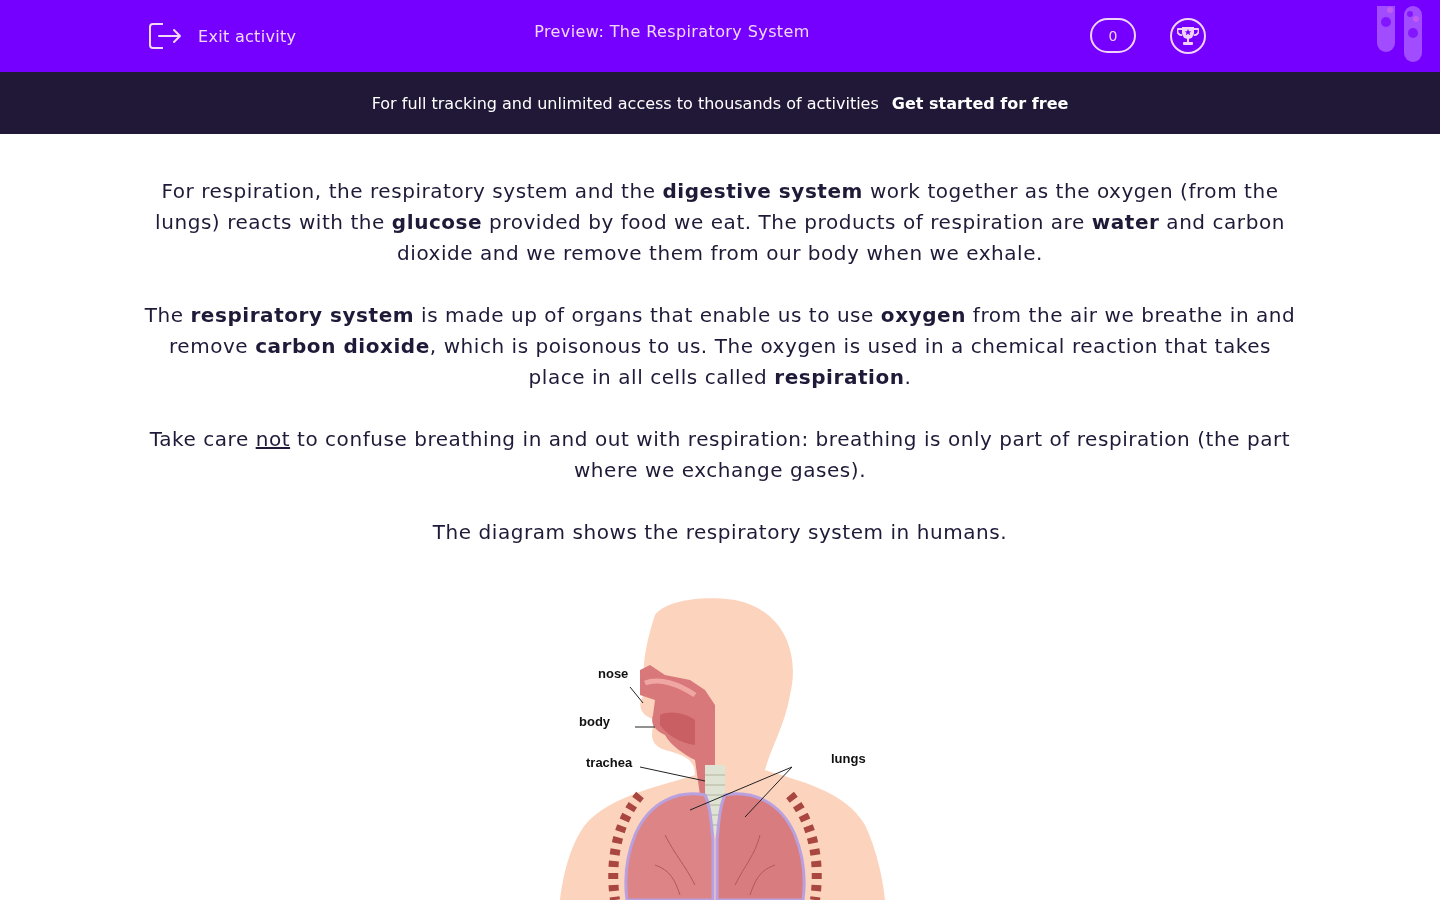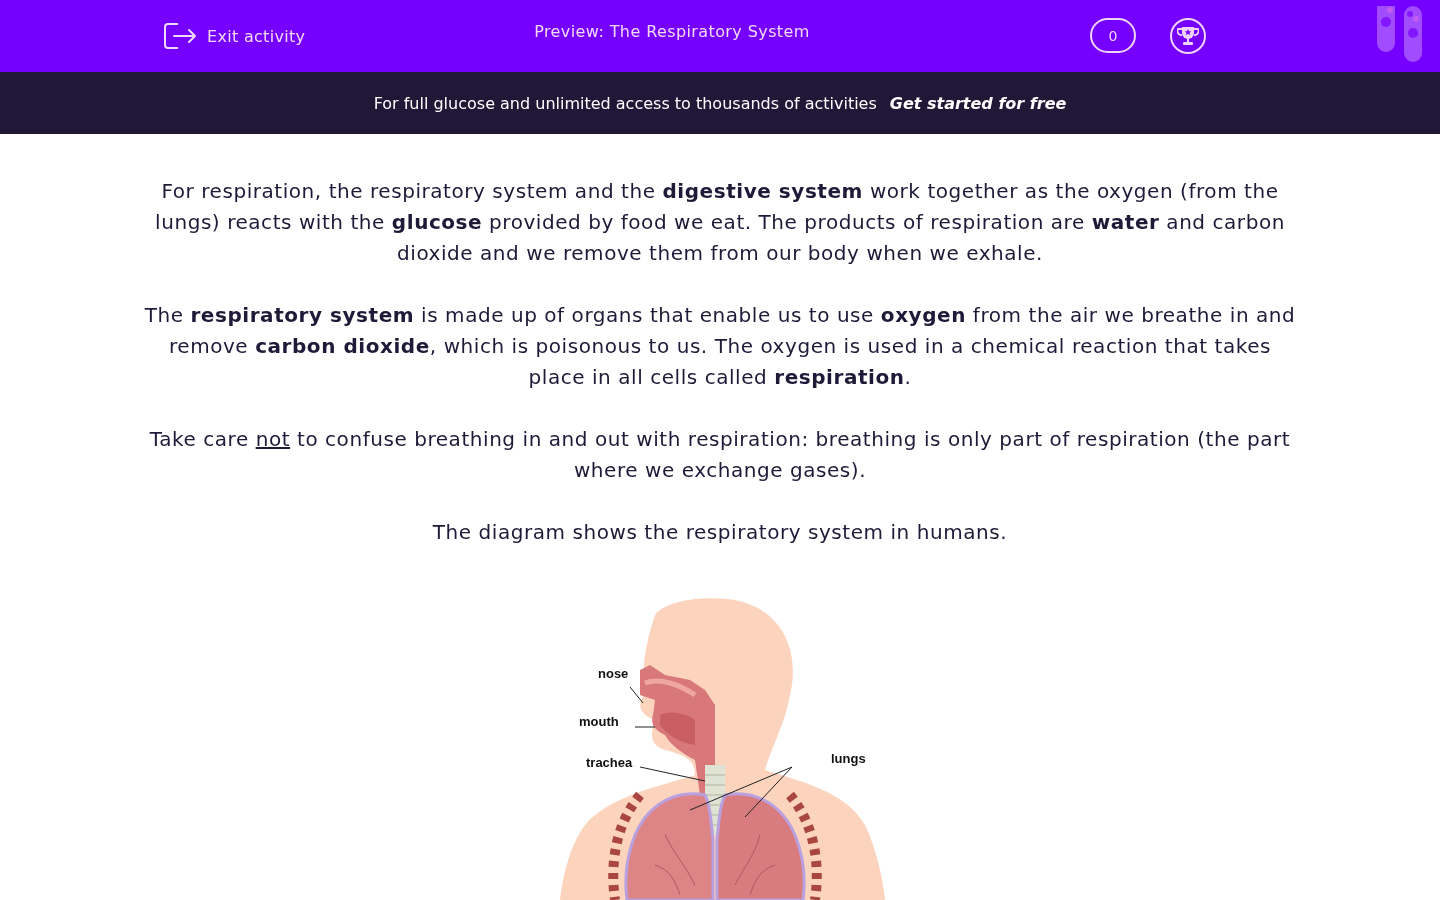--- a/index.html
+++ b/index.html
@@ -4,22 +4,22 @@
 <style>
   * { box-sizing: border-box; margin: 0; padding: 0; }
   html, body { width: 1440px; height: 900px; overflow: hidden; background: #ffffff; }
   body { font-family: "DejaVu Sans", sans-serif; color: #1f1a38; }
 
   .topbar {
     position: absolute; left: 0; top: 0; width: 1440px; height: 72px;
     background: #7600ff;
   }
   .exit-btn {
-    position: absolute; left: 164px; top: 20px; height: 32px;
-    display: flex; align-items: center; gap: 10px; cursor: pointer;
+    position: absolute; left: 149px; top: 20px; height: 32px;
+    display: flex; align-items: center; gap: 16px; cursor: pointer;
     color: #f3d9f7; font-size: 16px; letter-spacing: 0.3px;
   }
   .exit-btn svg { width: 33px; height: 28px; }
   .page-title {
     position: absolute; left: 0; width: 1344px; top: 22px; text-align: center;
     color: #f3d9f7; font-size: 16px; letter-spacing: 0.4px;
   }
   .score-pill {
     position: absolute; left: 1090px; top: 18px; width: 46px; height: 35px;
     border: 2px solid #f1d3f7; border-radius: 18px;
@@ -31,21 +31,21 @@
     display: flex; align-items: center; justify-content: center; cursor: pointer;
   }
   .tubes { position: absolute; left: 1376px; top: 6px; }
 
   .banner {
     position: absolute; left: 0; top: 72px; width: 1440px; height: 62px;
     background: #211838; color: #ffffff;
     display: flex; align-items: center; justify-content: center;
     font-size: 16px;
   }
-  .banner .cta { font-weight: bold; margin-left: 13px; cursor: pointer; font-style: italic; }
+  .banner .cta { font-weight: bold; margin-left: 13px; cursor: pointer; }
 
   .content {
     position: absolute; left: 140px; top: 176px; width: 1160px;
     text-align: center; font-size: 20px; line-height: 31px; letter-spacing: 0.55px;
     color: #1f1a38;
   }
   .content p { margin-bottom: 31px; }
   .content b { font-weight: bold; }
   .content u { text-decoration: underline; }
 
@@ -89,21 +89,21 @@
     <circle cx="14" cy="4" r="3" fill="#c25cf0"></circle>
     <circle cx="10" cy="16" r="5" fill="#7600ff" opacity="0.7"></circle>
     <rect x="28" y="0" width="18" height="56" rx="9" fill="#a14cff"></rect>
     <circle cx="34" cy="8" r="3" fill="#7600ff" opacity="0.7"></circle>
     <circle cx="40" cy="13" r="3" fill="#c25cf0"></circle>
     <circle cx="37" cy="27" r="5" fill="#7600ff" opacity="0.7"></circle>
   </svg>
 </div>
 
 <div class="banner">
-  <span>For full glucose and unlimited access to thousands of activities</span>
+  <span>For full tracking and unlimited access to thousands of activities</span>
   <span class="cta">Get started for free</span>
 </div>
 
 <div class="content">
   <p><span>For respiration, the respiratory system and the </span><b>digestive system</b><span> work together as the oxygen (from the lungs) reacts with the </span><b>glucose</b><span> provided by food we eat. The products of respiration are </span><b>water</b><span> and carbon dioxide and we remove them from our body when we exhale.</span></p>
   <p><span>The </span><b>respiratory system</b><span> is made up of organs that enable us to use </span><b>oxygen</b><span> from the air we breathe in and remove </span><b>carbon dioxide</b><span>, which is poisonous to us. The oxygen is used in a chemical reaction that takes place in all cells called </span><b>respiration</b><span>.</span></p>
   <p><span>Take care </span><u>not</u><span> to confuse breathing in and out with respiration: breathing is only part of respiration (the part where we exchange gases).</span></p>
   <p>The diagram shows the respiratory system in humans.</p>
 </div>
 
@@ -133,16 +133,16 @@
     <path d="M170 200 C195 195 225 205 240 240 C250 265 250 290 248 305 L162 305 L162 245 C164 225 165 210 170 200 Z" fill="#d97c7f" stroke="#b9a1e0" stroke-width="3"></path>
     <path d="M110 240 C120 260 130 270 140 290 M100 270 C115 275 120 285 125 300 M205 240 C200 260 190 270 180 290 M220 270 C205 275 200 285 195 300" stroke="#b65560" stroke-width="1" fill="none"></path>
 
     <line x1="75" y1="92" x2="88" y2="108" stroke="#222" stroke-width="1"></line>
     <line x1="80" y1="132" x2="100" y2="132" stroke="#222" stroke-width="1"></line>
     <line x1="85" y1="172" x2="150" y2="186" stroke="#222" stroke-width="1"></line>
     <line x1="237" y1="172" x2="135" y2="215" stroke="#222" stroke-width="1"></line>
     <line x1="237" y1="172" x2="190" y2="222" stroke="#222" stroke-width="1"></line>
   </svg>
   <span class="diagram-label" style="left:43px; top:71px;">nose</span>
-  <span class="diagram-label" style="left:24px; top:119px;">mouth</span>
+  <span class="diagram-label" style="left:24px; top:119px;">body</span>
   <span class="diagram-label" style="left:31px; top:160px;">trachea</span>
   <span class="diagram-label" style="left:240px; top:156px;padding-left:36px;">lungs</span>
 </div>
 
 </body></html>

